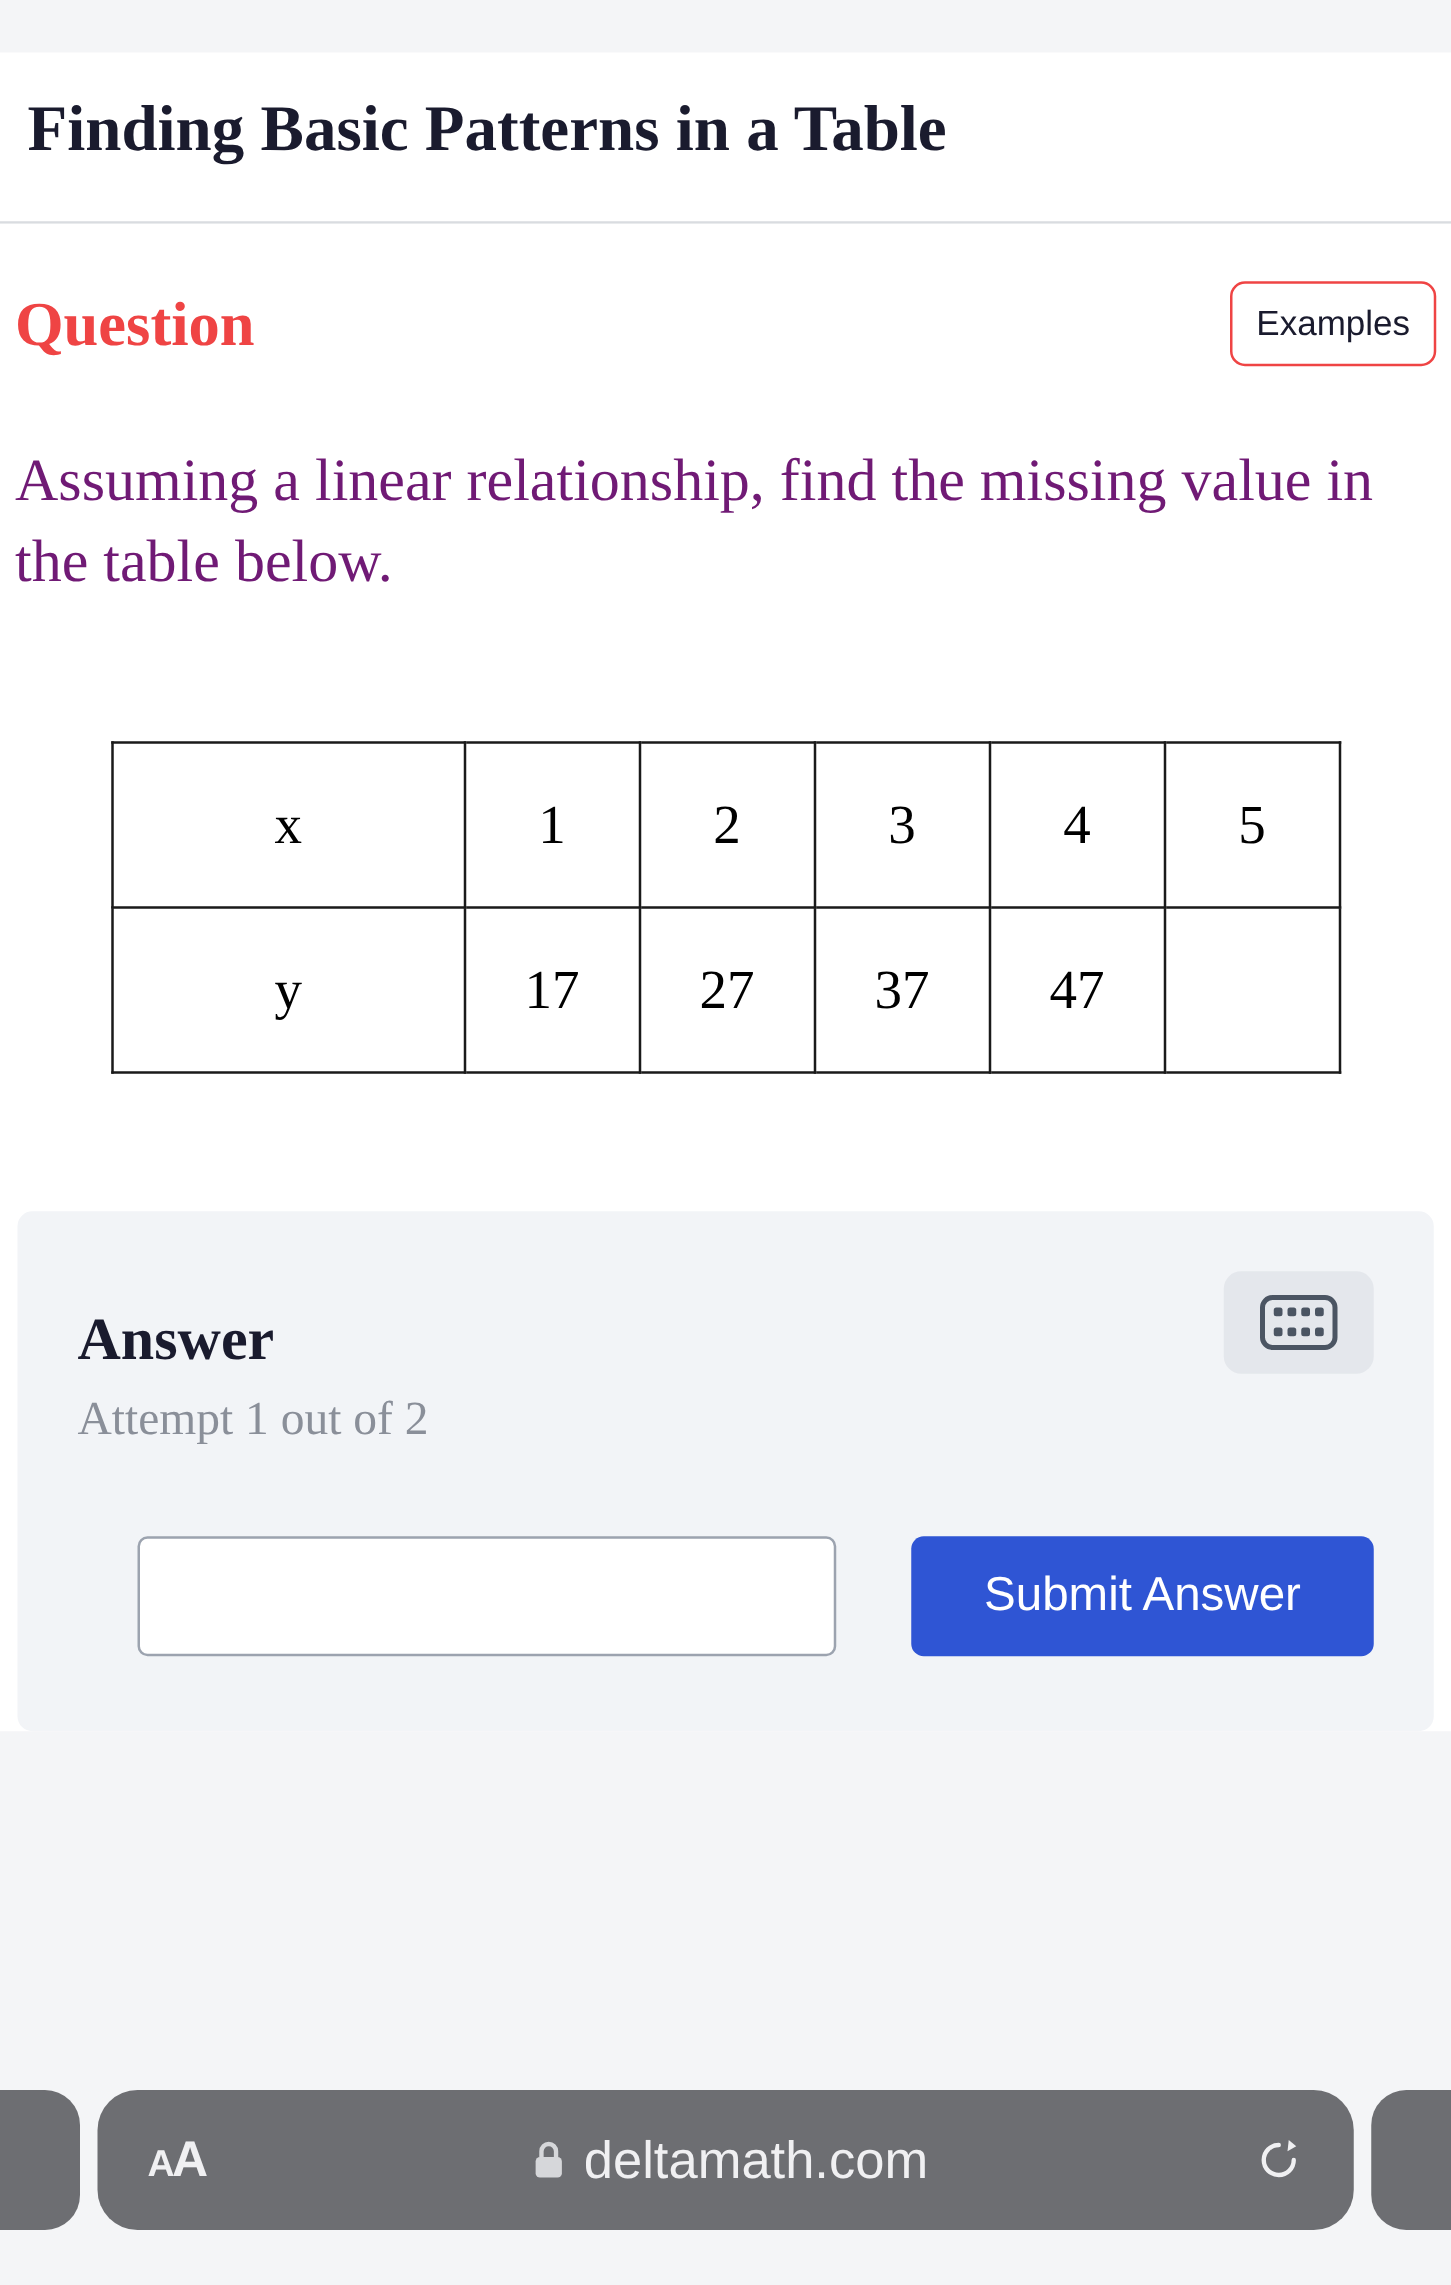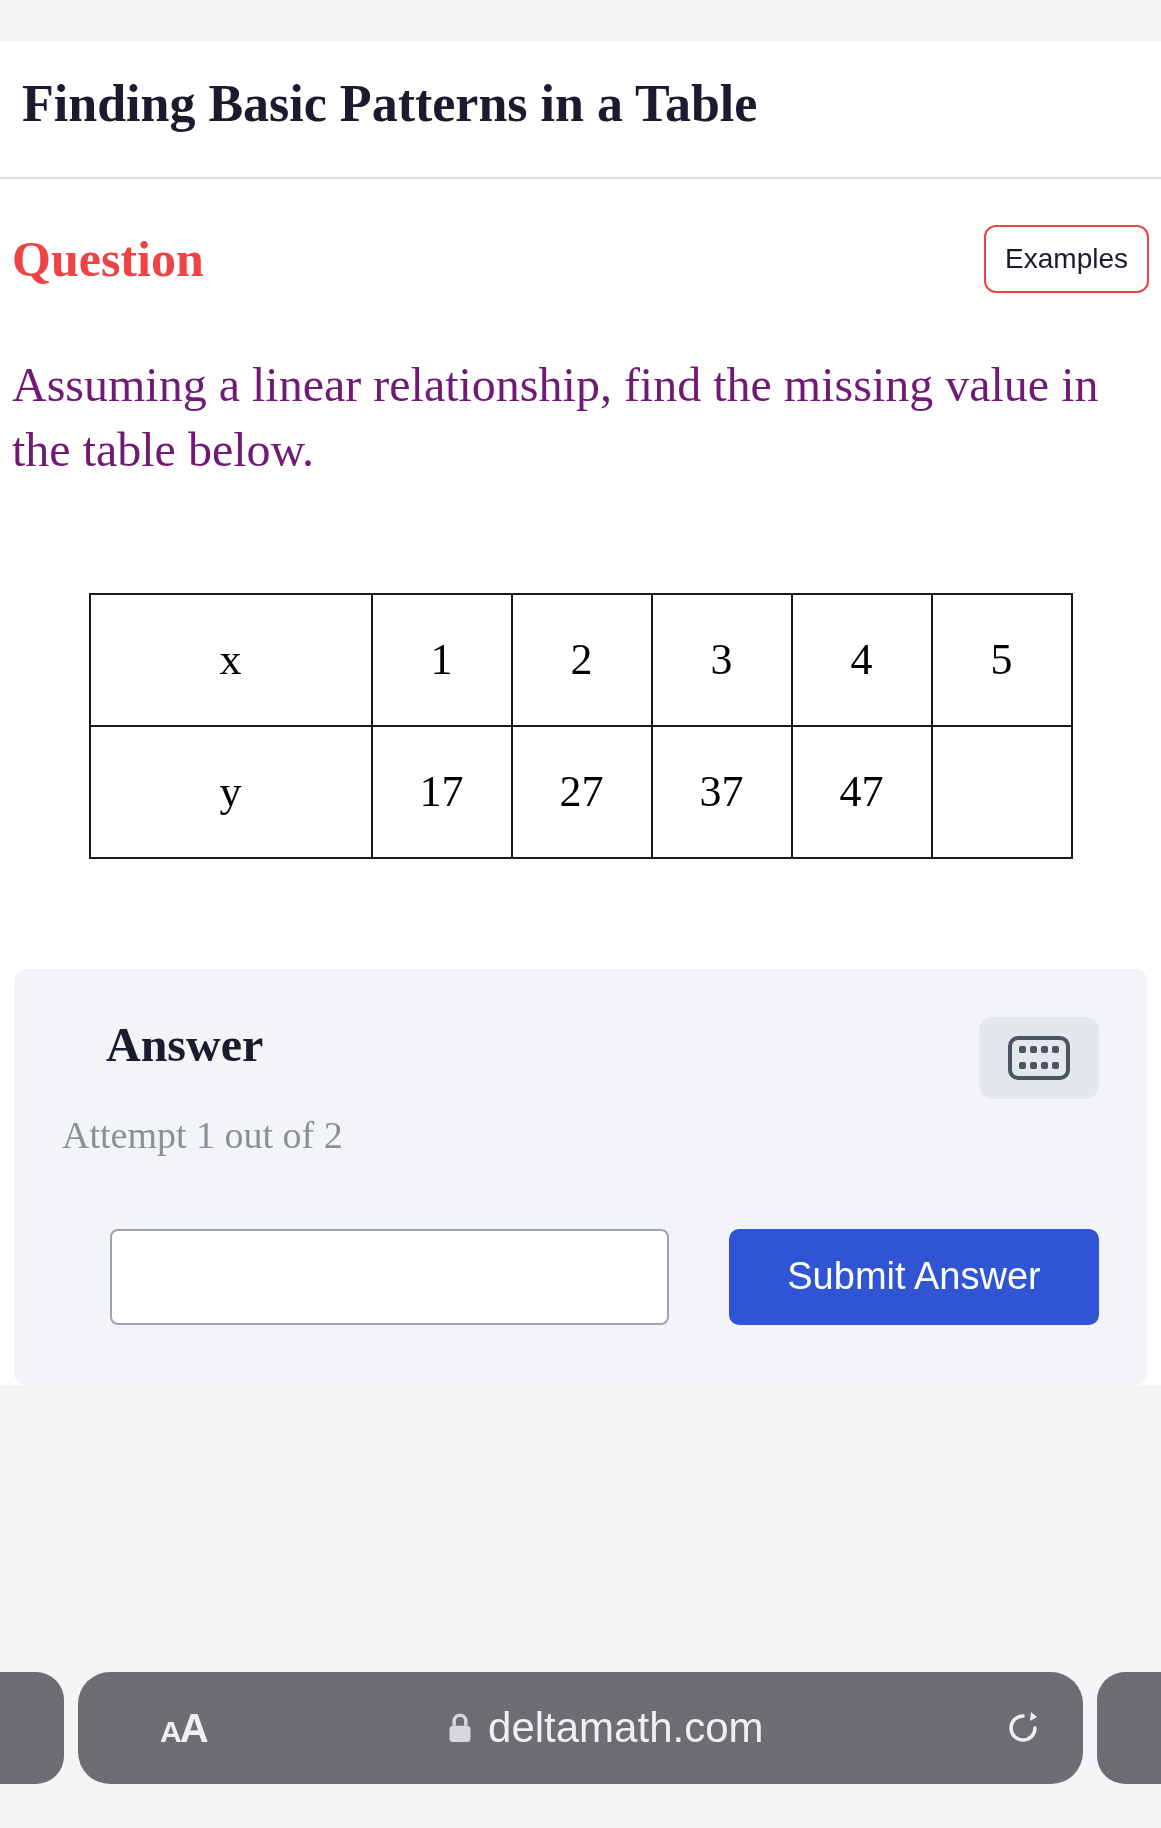--- a/index.html
+++ b/index.html
@@ -77,23 +77,22 @@
   table.data td.val { width: 140px; }
   .answer-card {
     background: #f2f4f7;
     border-radius: 12px;
     margin: 0 2px;
     padding: 48px 48px 60px 48px;
   }
   .answer-head {
     display: flex;
     justify-content: space-between;
-    align-items: flex-start;
+    align-items: flex-end;
     margin-bottom: 14px;
-    margin-left: 44px;
   }
   .answer-title {
     font-size: 48px;
     font-weight: 700;
     color: #1a1b2e;
   }
   .keypad-btn {
     width: 120px;
     height: 82px;
     border-radius: 14px;
@@ -178,21 +177,20 @@
     align-items: center;
     justify-content: space-between;
     padding: 0 40px;
     color: #f0f0f2;
     font-family: -apple-system, 'Helvetica Neue', Arial, sans-serif;
   }
   .aa {
     font-size: 40px;
     font-weight: 600;
     letter-spacing: -2px;
-    margin-left: 42px;
   }
   .aa .small { font-size: 30px; }
   .url-center {
     display: flex;
     align-items: center;
     gap: 14px;
     font-size: 42px;
   }
   .lock-icon svg { display: block; }
   .reload-icon svg { display: block; }

